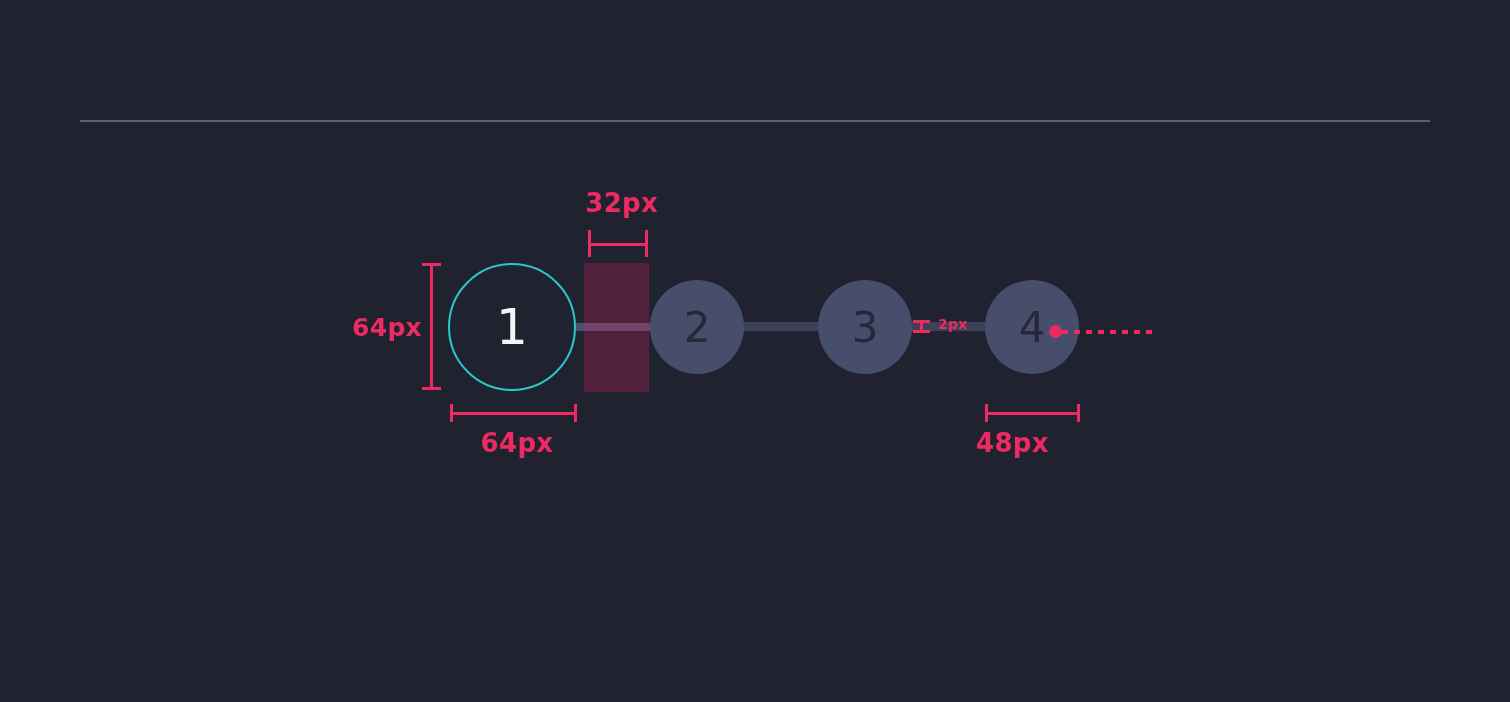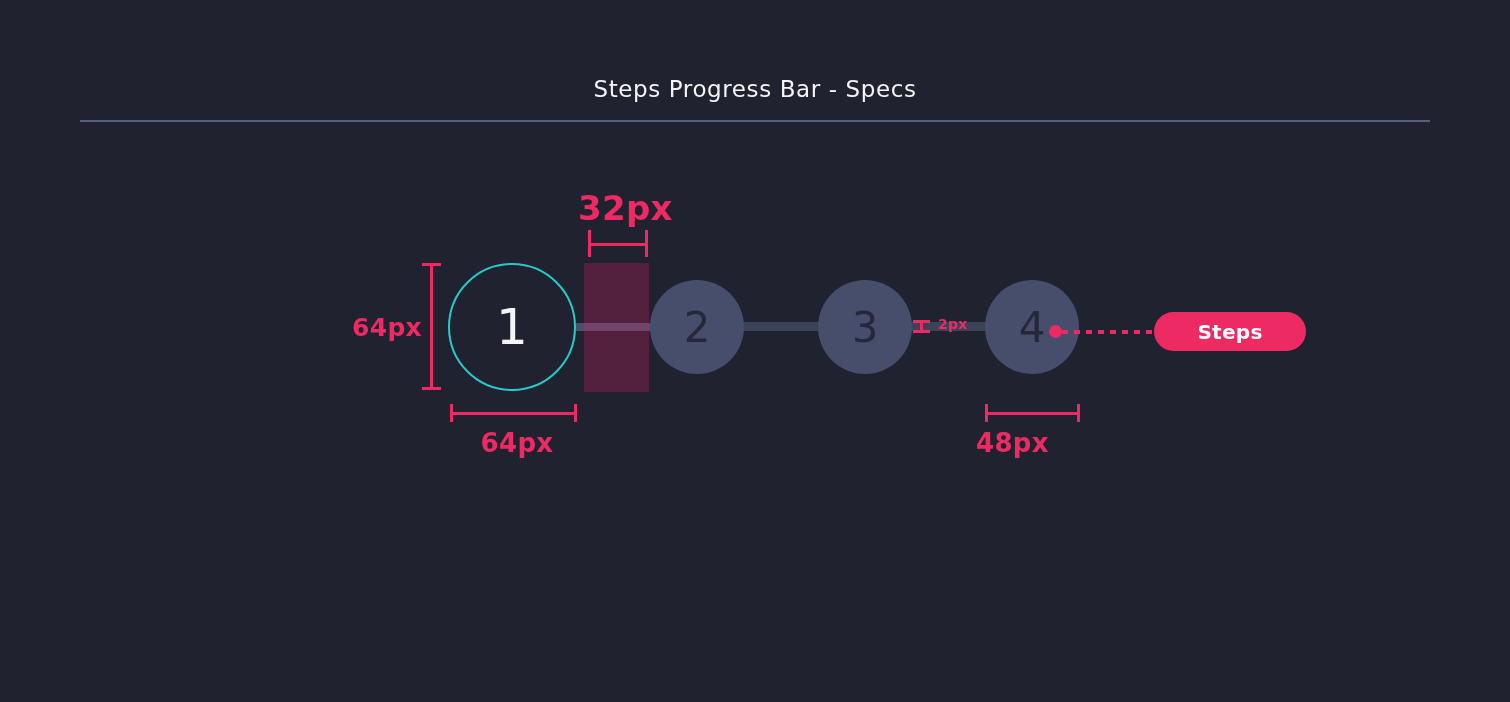--- a/index.html
+++ b/index.html
@@ -63,32 +63,31 @@
     background:var(--accent);color:#ffffff;font-family:"DejaVu Sans",sans-serif;
     font-size:20px;font-weight:700;letter-spacing:.3px;display:flex;align-items:center;justify-content:center;
     cursor:pointer;
   }
 </style>
 </head>
 <body>
 
 <div class="stage">
 
-  <div class="page-title">Steps Progress Bar - Specs</div>
   <div class="divider"></div>
 
   <div class="dim" style="left:430px;top:263px;width:3px;height:127px;"></div>
   <div class="dim" style="left:422px;top:263px;width:19px;height:3px;"></div>
   <div class="dim" style="left:422px;top:387px;width:19px;height:3px;"></div>
   <div class="dim-label" style="left:352px;top:313px;width:60px;text-align:right;">64px</div>
 
   <div class="dim" style="left:588px;top:243px;width:60px;height:3px;"></div>
   <div class="dim" style="left:588px;top:230px;width:3px;height:27px;"></div>
   <div class="dim" style="left:645px;top:230px;width:3px;height:27px;"></div>
-  <div class="dim-label" style="left:578px;top:188px;width:80px;text-align:right;font-size:34px;">32px</div>
+  <div class="dim-label" style="left:578px;top:188px;width:80px;text-align:right;font-size:26px;">32px</div>
 
   <div class="connector active" style="left:576px;top:323px;width:76px;height:8px;"></div>
   <div class="connector" style="left:742px;top:322px;width:78px;height:9px;"></div>
   <div class="connector" style="left:910px;top:322px;width:76px;height:9px;"></div>
 
   <div class="overlay-rect"></div>
 
   <div class="step active">
     <span class="num">1</span>
   </div>
@@ -102,21 +101,20 @@
     <span class="num">4</span>
   </div>
 
   <div class="dim" style="left:913px;top:320px;width:17px;height:2.5px;"></div>
   <div class="dim" style="left:913px;top:330px;width:17px;height:2.5px;"></div>
   <div class="dim" style="left:920px;top:320px;width:2.5px;height:12px;"></div>
   <div class="dim-label" style="left:938px;top:316px;font-size:14px;">2px</div>
 
   <div class="dot"></div>
   <div class="dashed-line"></div>
-  <button class="steps-pill">Steps</button>
 
   <div class="dim" style="left:450px;top:412px;width:127px;height:3px;"></div>
   <div class="dim" style="left:450px;top:404px;width:3px;height:18px;"></div>
   <div class="dim" style="left:574px;top:404px;width:3px;height:18px;"></div>
   <div class="dim-label" style="left:467px;top:428px;width:100px;text-align:center;font-size:26px;">64px</div>
 
   <div class="dim" style="left:985px;top:412px;width:95px;height:3px;"></div>
   <div class="dim" style="left:985px;top:404px;width:3px;height:18px;"></div>
   <div class="dim" style="left:1077px;top:404px;width:3px;height:18px;"></div>
   <div class="dim-label" style="left:976px;top:428px;width:100px;text-align:left;font-size:26px;">48px</div>

